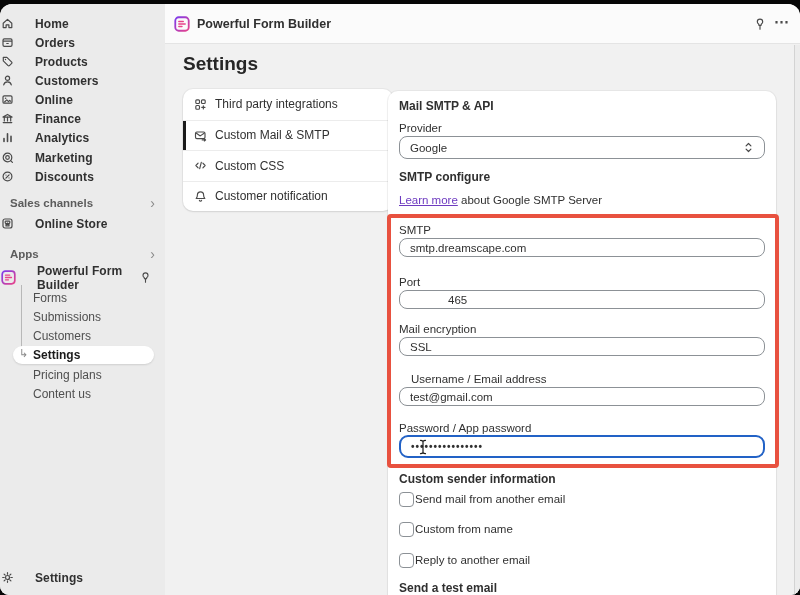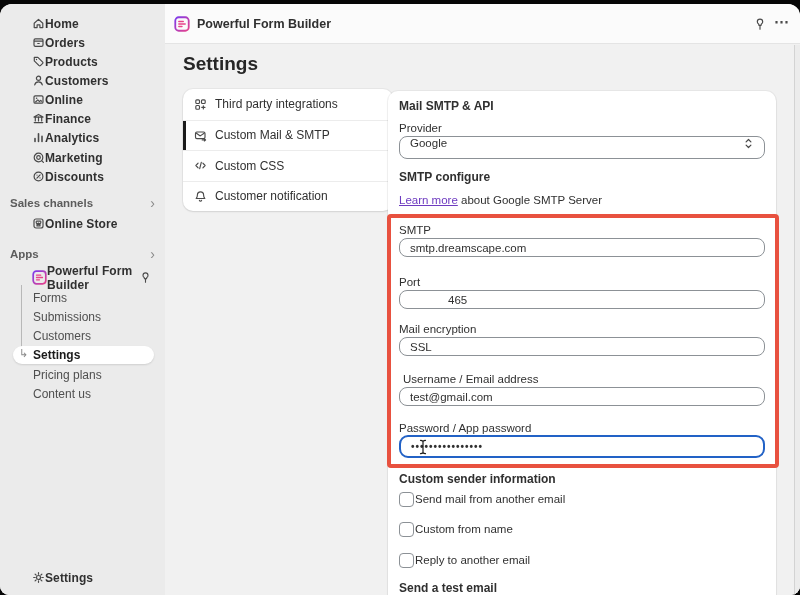--- a/index.html
+++ b/index.html
@@ -1,21 +1,21 @@
 <!DOCTYPE html>
 <html><head>
 <meta charset="utf-8">
 <style>
   * { margin:0; padding:0; box-sizing:border-box; }
   html,body { width:800px; height:595px; background:#060606; font-family:"Liberation Sans", sans-serif; overflow:hidden; }
   .window { position:absolute; top:4px; left:0; right:0; bottom:0; background:#f1f1f1; border-radius:12px 12px 9px 9px; overflow:hidden; }
 
   
   .sidebar { position:absolute; left:0; top:0; bottom:0; width:165px; background:#ebebeb; }
-  .side-row { position:absolute; left:0; width:165px; height:19px; display:flex; align-items:center; padding-left:32px; gap:0; cursor:pointer; }
+  .side-row { position:absolute; left:0; width:165px; height:19px; display:flex; align-items:center; padding-left:1px; gap:21px; cursor:pointer; }
   .side-row .lbl { font-size:12px; font-weight:600; color:#303030; letter-spacing:.1px; }
   .side-row .ico { width:13px; height:13px; flex:0 0 13px; display:flex; align-items:center; justify-content:center; }
   .side-section { position:absolute; left:10px; right:10px; height:16px; display:flex; align-items:center; justify-content:space-between; cursor:pointer; }
   .side-section .hdr { font-size:11.5px; font-weight:600; color:#5c5c5c; }
   .side-section .chev { font-size:14px; color:#8a8a8a; line-height:10px; }
   .sub-row { position:absolute; left:0; width:160px; height:19px; display:flex; align-items:center; padding-left:33px; cursor:pointer; }
   .sub-row .lbl { font-size:12px; color:#4f4f4f; font-weight:400; }
   .sub-selected { left:13px; width:141px; height:18px; padding-left:20px; background:#ffffff; border-radius:9px; box-shadow:0 1px 2px rgba(0,0,0,.12); }
   .sub-selected .lbl { font-weight:700; color:#1a1a1a; }
   .sub-arrow { position:absolute; left:6px; top:1px; font-size:11px; color:#8a8a8a; }
@@ -37,21 +37,21 @@
   .nav-card { position:absolute; left:18px; top:44px; width:210px; background:#fff; border-radius:10px; box-shadow:0 1px 2px rgba(0,0,0,.09), 0 0 0 1px rgba(0,0,0,.04); overflow:hidden; }
   .nav-row { position:relative; height:30.5px; display:flex; align-items:center; padding-left:11px; gap:8px; cursor:pointer; }
   .nav-row + .nav-row { border-top:1px solid #ececec; }
   .nav-row .lbl { font-size:12px; color:#303030; }
   .nav-row.selected::before { content:""; position:absolute; left:0; top:0; bottom:0; width:3px; background:#1a1a1a; }
 
   .panel-card { position:absolute; left:223px; top:46px; width:388px; height:600px; background:#fff; border-radius:10px; box-shadow:0 1px 2px rgba(0,0,0,.09), 0 0 0 1px rgba(0,0,0,.04); }
   .panel-card > * { position:absolute; }
   .bold-label { font-size:12px; font-weight:700; color:#303030; }
   .fld-label { font-size:11.5px; color:#303030; }
-  .select-box { left:11px; width:366px; height:23px; border:1px solid #8c9196; border-radius:8px; background:#fff; display:flex; padding:0 10px; cursor:pointer; }
+  .select-box { left:11px; width:366px; height:23px; border:1px solid #8c9196; border-radius:8px; background:#fff; display:flex; align-items:center; padding:0 10px; cursor:pointer; }
   .select-box .val { font-size:11.5px; color:#303030; flex:1; }
   .txt-input { left:11px; width:366px; height:19px; border:1px solid #8c9196; border-radius:8px; background:#fff; font-size:11.5px; color:#303030; padding:0 10px; font-family:"Liberation Sans",sans-serif; outline:none; }
   .pwd-input { height:23px; border:2px solid #2262c6; border-radius:9px; box-shadow:inset 0 0 0 1.5px #fff; font-size:10px; font-weight:700; letter-spacing:1px; }
   .link { font-size:11.5px; color:#6e3bc0; text-decoration:underline; cursor:pointer; }
   .link-rest { font-size:11.5px; color:#303030; }
   .chk-row { left:11px; height:16px; display:flex; align-items:center; gap:1px; cursor:pointer; }
   .chk-box { width:15px; height:15px; border:1.5px solid #8c9196; border-radius:4px; background:#fff; flex:0 0 15px; }
   .chk-row .lbl { font-size:11.5px; color:#303030; }
 
   .red-box { position:absolute; left:222px; top:169px; width:392px; height:254px; border:4px solid #e8513f; border-radius:4px; z-index:6; pointer-events:none; }
@@ -311,21 +311,21 @@
 
       <div class="fld-label" style="top:133px; left:11px">SMTP</div>
       <input class="txt-input" style="top: 147px;" readonly="" value="smtp.dreamscape.com">
 
       <div class="fld-label" style="top:185px; left:11px">Port</div>
       <input class="txt-input" style="top: 199px; padding-left: 48px;" readonly="" value="465">
 
       <div class="fld-label" style="top:232px; left:11px">Mail encryption</div>
       <input class="txt-input" style="top: 246px;" readonly="" value="SSL">
 
-      <div class="fld-label" style="top:282px; left:15px">Username / Email address</div>
+      <div class="fld-label" style="top:282px; left:23px">Username / Email address</div>
       <input class="txt-input" style="top: 296px;" readonly="" value="test@gmail.com">
 
       <div class="fld-label" style="top:331px; left:11px">Password / App password</div>
       <input class="txt-input pwd-input" style="top: 344px;" readonly="" value="••••••••••••••••">
 
       <div class="bold-label" style="top:381px; left:11px">Custom sender information</div>
 
       <div class="chk-row" style="top:400px">
         <span class="chk-box"></span>
         <span class="lbl">Send mail from another email</span>

